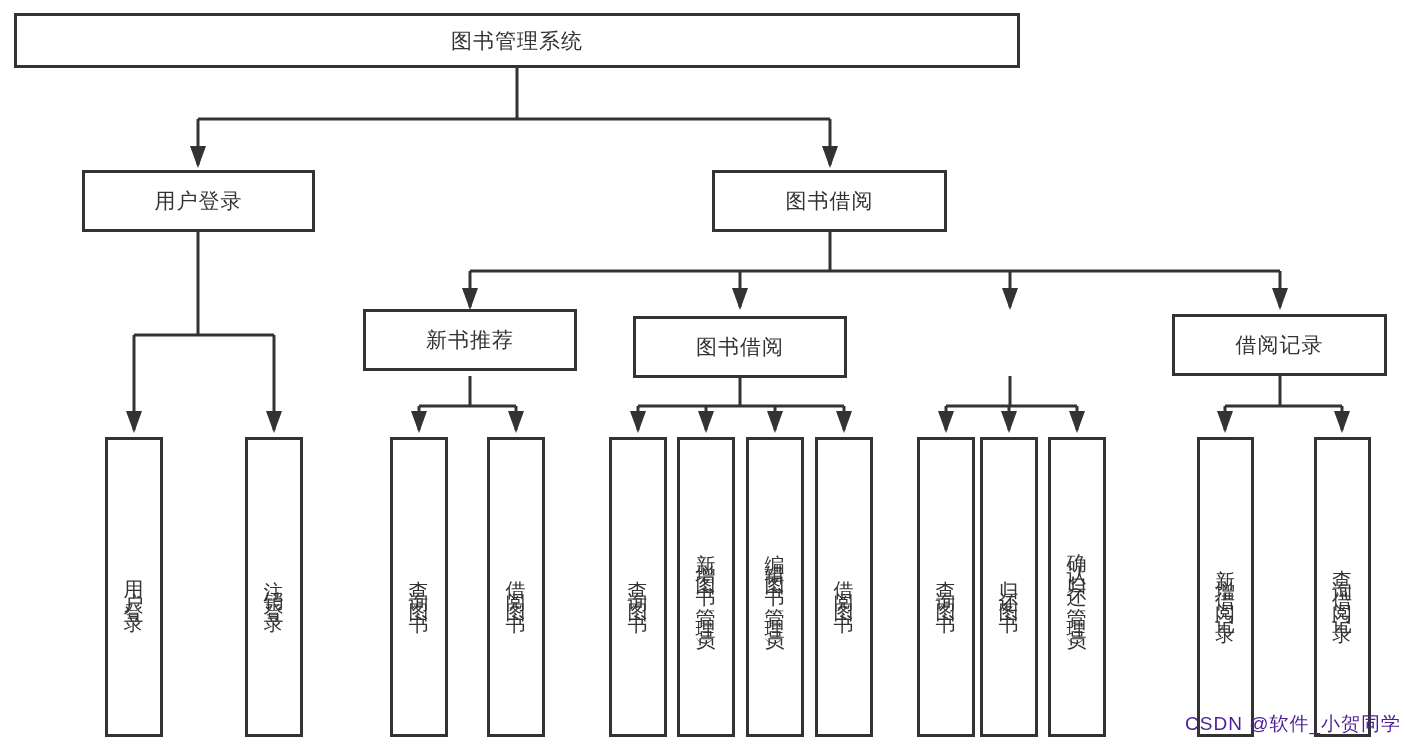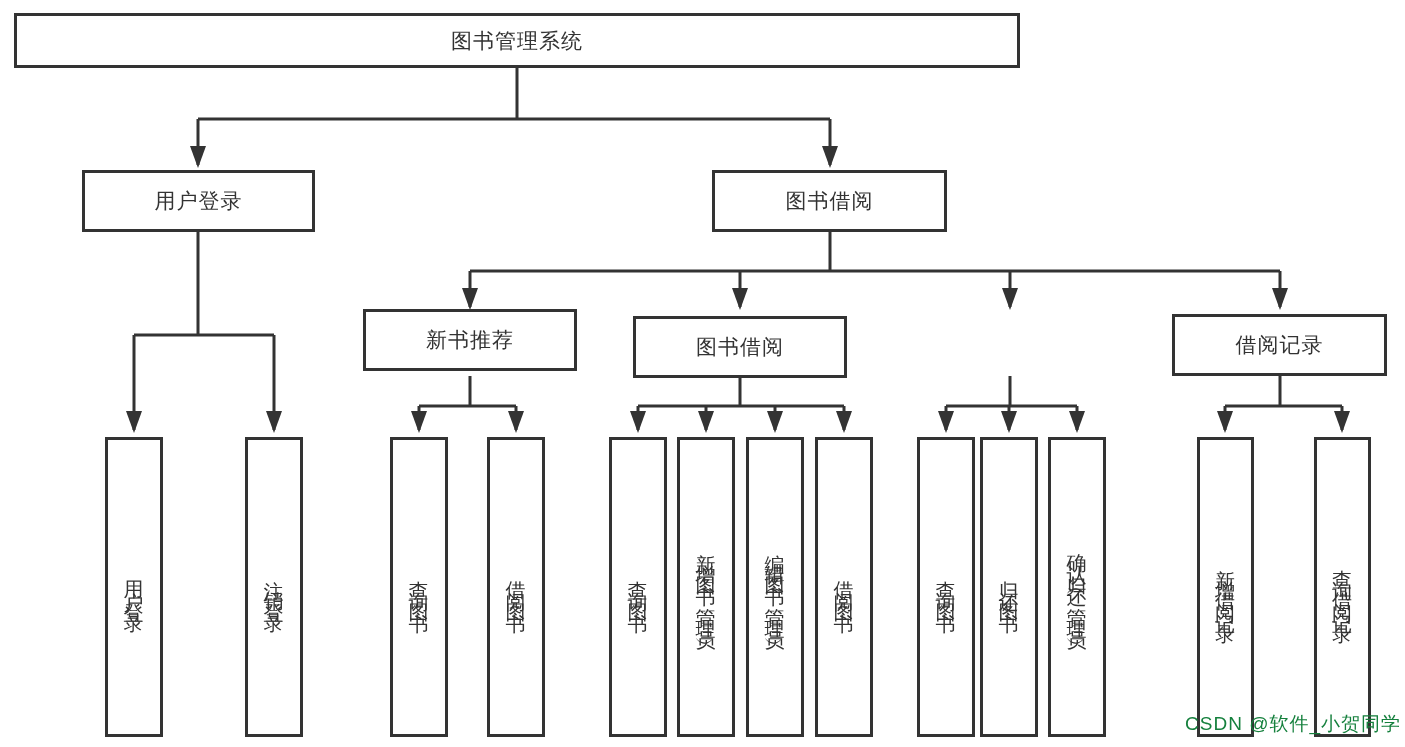--- a/index.html
+++ b/index.html
@@ -44,21 +44,21 @@
     font-size: 20px;
     line-height: 1;
     letter-spacing: 11px;
   }
   .watermark {
     position: absolute;
     right: 4px;
     bottom: 6px;
     font-size: 19px;
     letter-spacing: 1px;
-    color: #15803d;
+    color: #4c1d95;
     white-space: nowrap;
   }
 </style>
 </head>
 <body>
 
 <div class="canvas">
 
   <svg class="wires" viewBox="0 0 1405 747" xmlns="http://www.w3.org/2000/svg">
     <defs>

